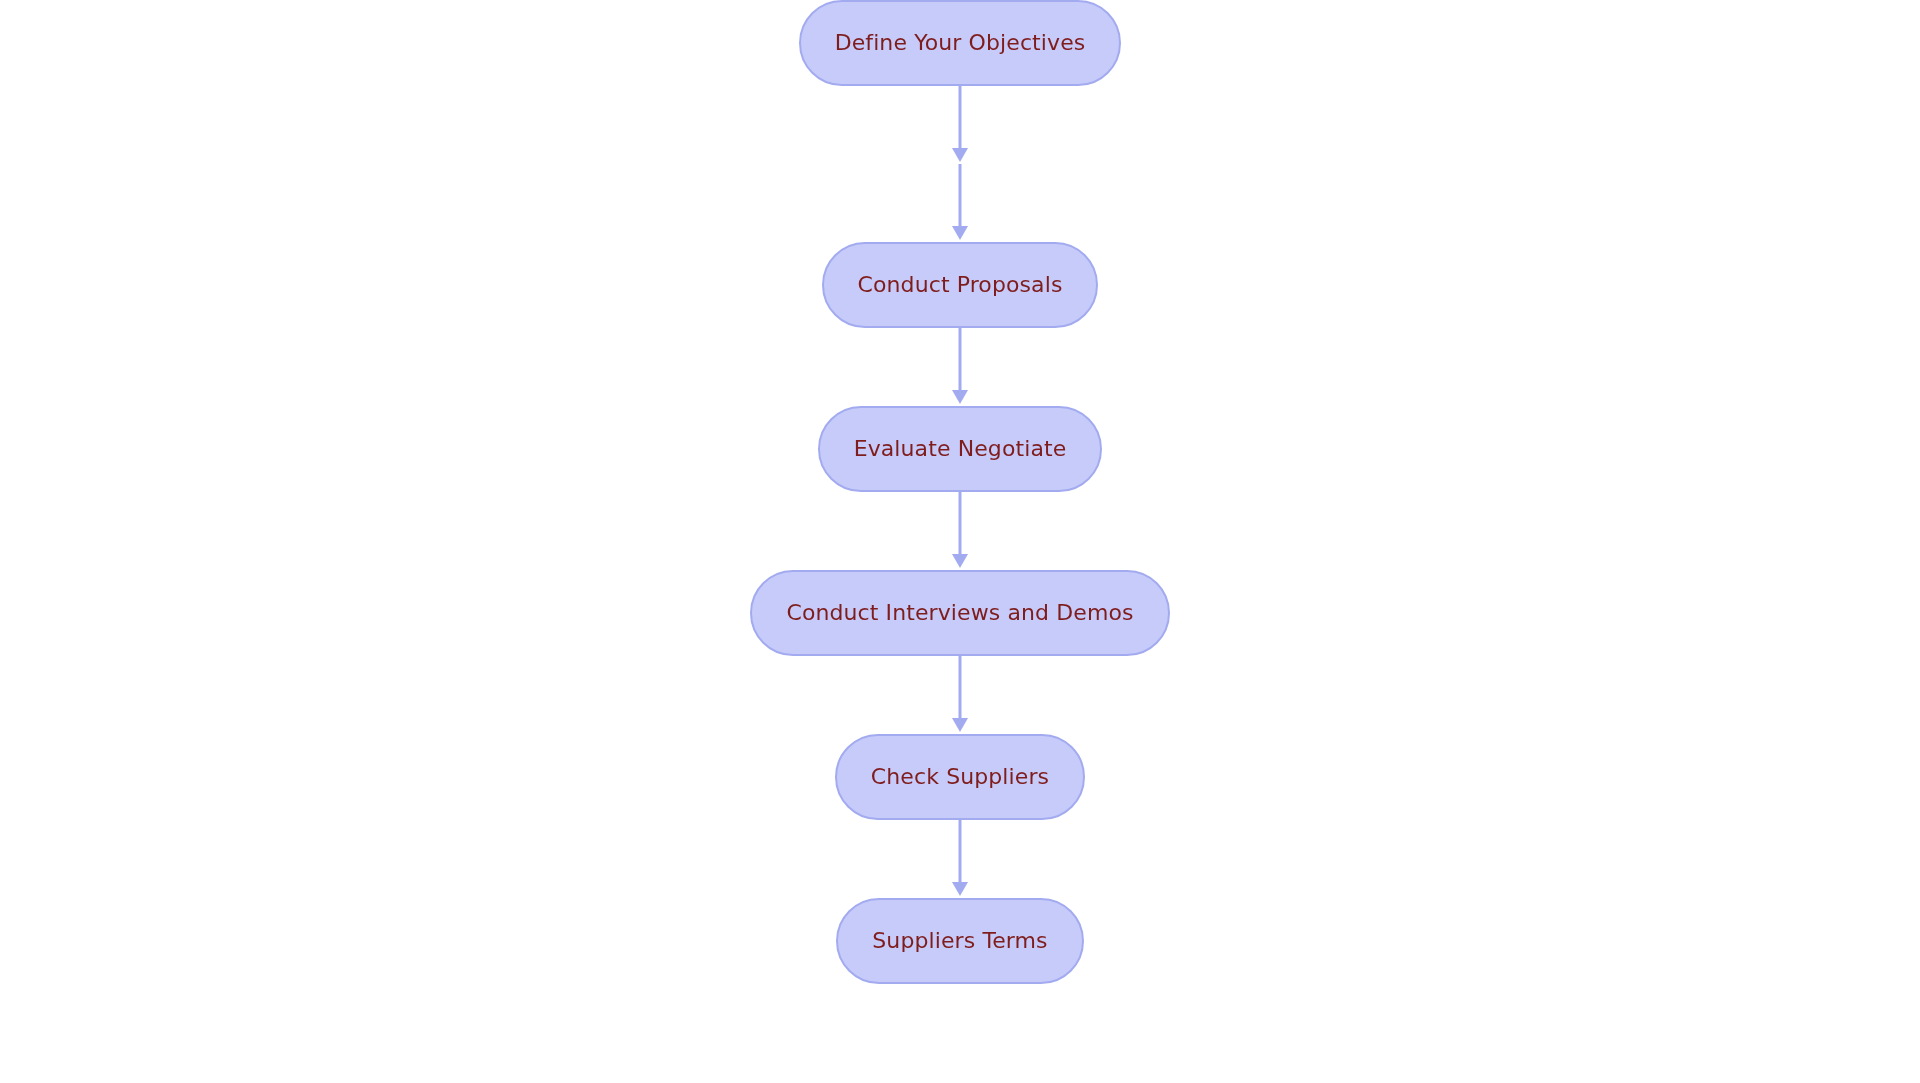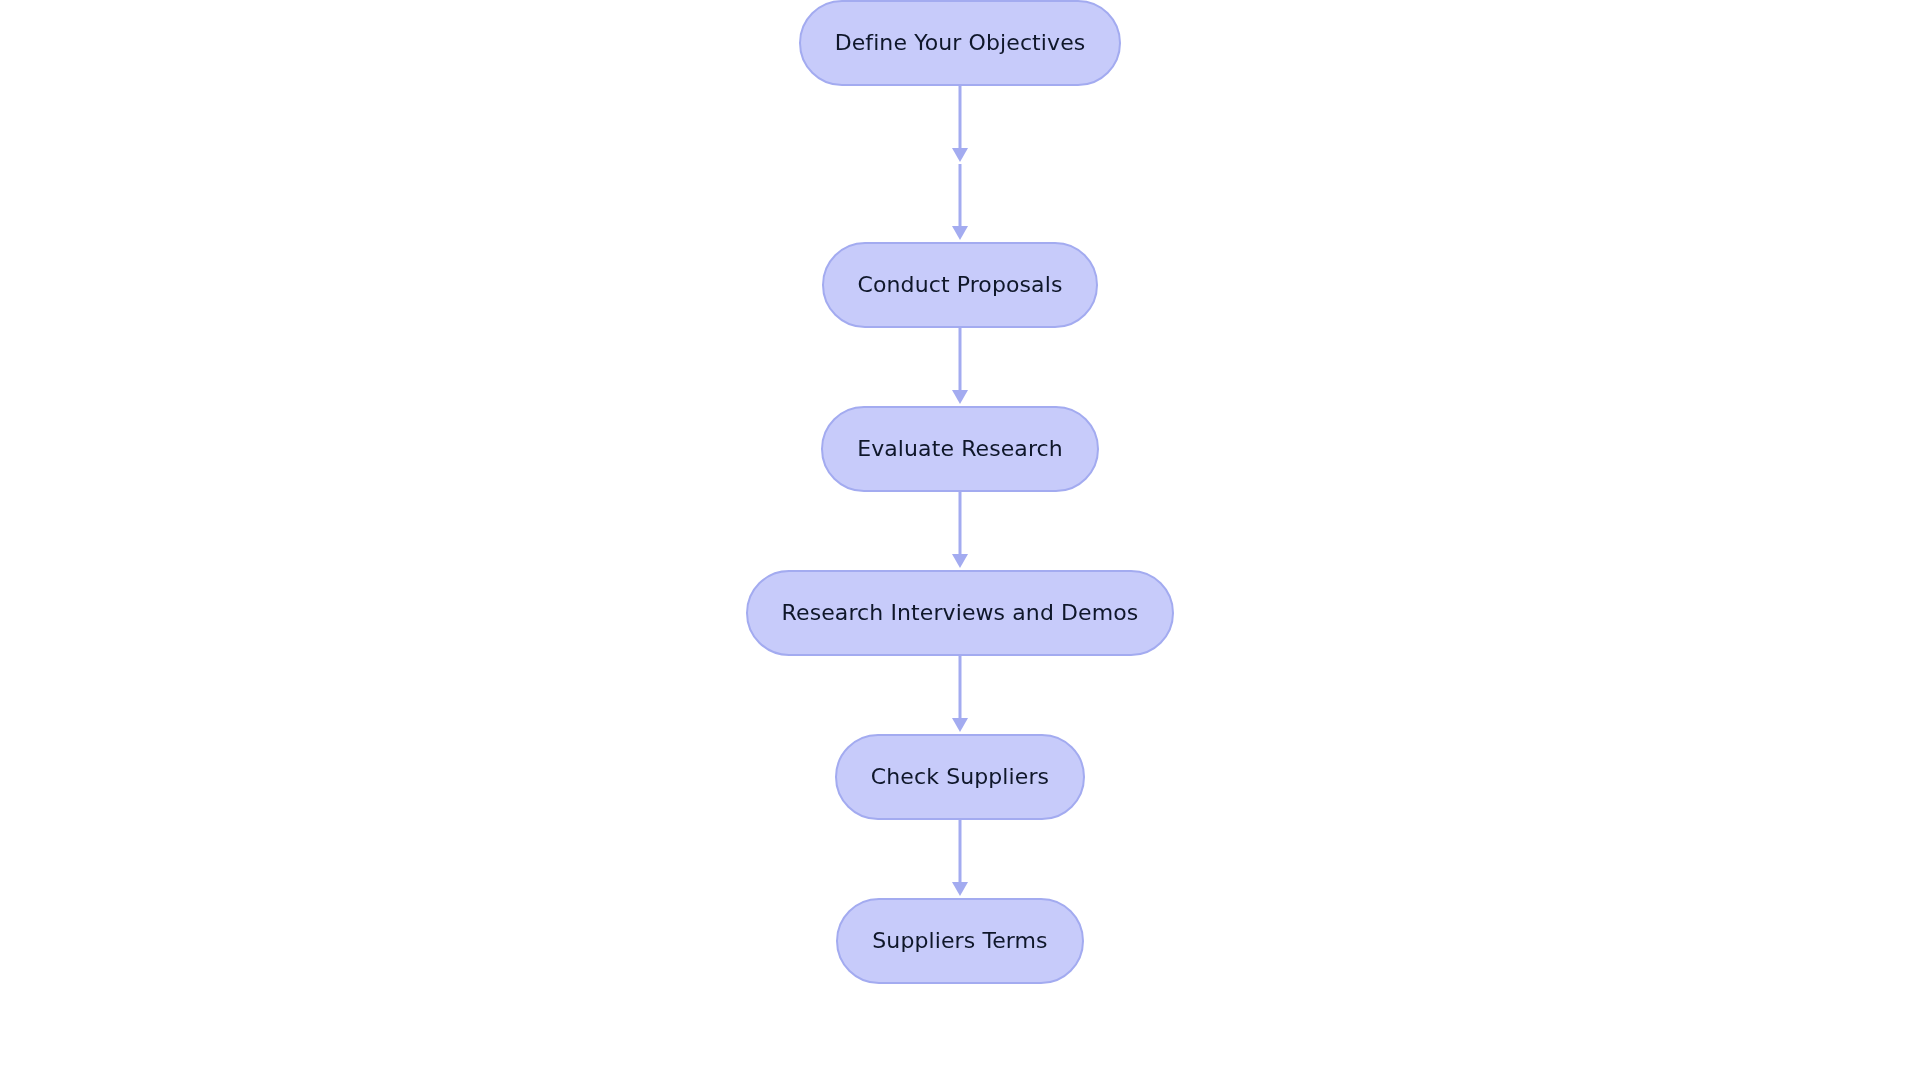--- a/index.html
+++ b/index.html
@@ -42,21 +42,21 @@
     border-radius: 43px;
     background: #c7cbfa;
     border: 2px solid #a3abf0;
     padding: 0 34px;
     flex: 0 0 auto;
   }
 
   .flow-node-label {
     font-size: 22px;
     line-height: 1;
-    color: #0f172a;
+    color: #7f1d1d;
     white-space: nowrap;
     letter-spacing: 0.1px;
     font-weight: 400;
   }
 
   .flow-connector {
     width: 20px;
     height: 78px;
     flex: 0 0 auto;
     display: block;
@@ -98,32 +98,32 @@
     </div>
 
     <div class="flow-connector">
       <svg viewBox="0 0 20 78" xmlns="http://www.w3.org/2000/svg">
         <line x1="10" y1="0" x2="10" y2="64" stroke="#a3abf0" stroke-width="3"></line>
         <polygon points="2,62 18,62 10,76" fill="#a3abf0"></polygon>
       </svg>
     </div>
 
     <div class="flow-node">
-      <span class="flow-node-label">Evaluate Research</span>
+      <span class="flow-node-label">Evaluate Negotiate</span>
     </div>
 
     <div class="flow-connector">
       <svg viewBox="0 0 20 78" xmlns="http://www.w3.org/2000/svg">
         <line x1="10" y1="0" x2="10" y2="64" stroke="#a3abf0" stroke-width="3"></line>
         <polygon points="2,62 18,62 10,76" fill="#a3abf0"></polygon>
       </svg>
     </div>
 
     <div class="flow-node">
-      <span class="flow-node-label">Research Interviews and Demos</span>
+      <span class="flow-node-label">Conduct Interviews and Demos</span>
     </div>
 
     <div class="flow-connector">
       <svg viewBox="0 0 20 78" xmlns="http://www.w3.org/2000/svg">
         <line x1="10" y1="0" x2="10" y2="64" stroke="#a3abf0" stroke-width="3"></line>
         <polygon points="2,62 18,62 10,76" fill="#a3abf0"></polygon>
       </svg>
     </div>
 
     <div class="flow-node">

